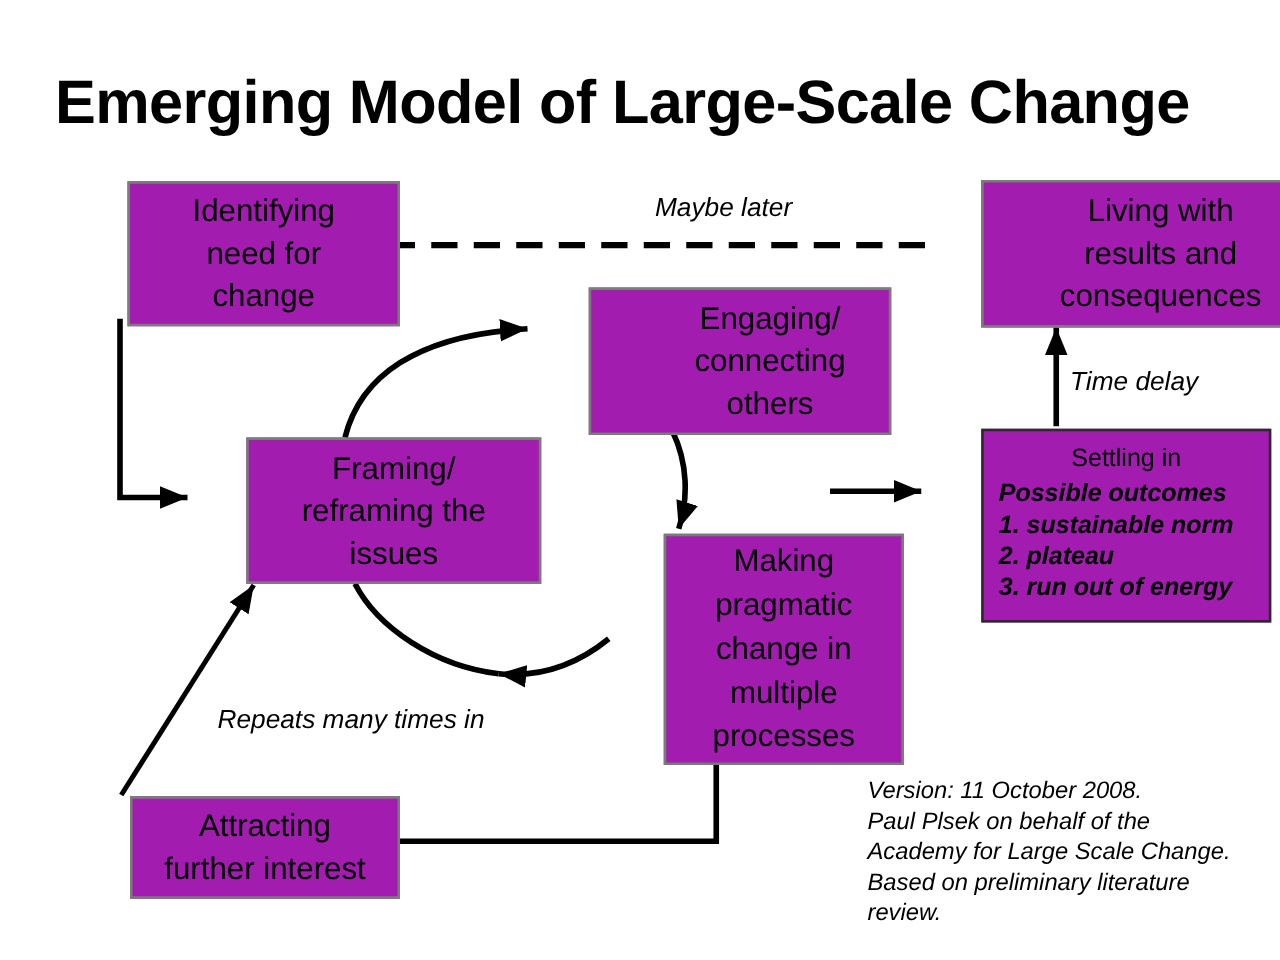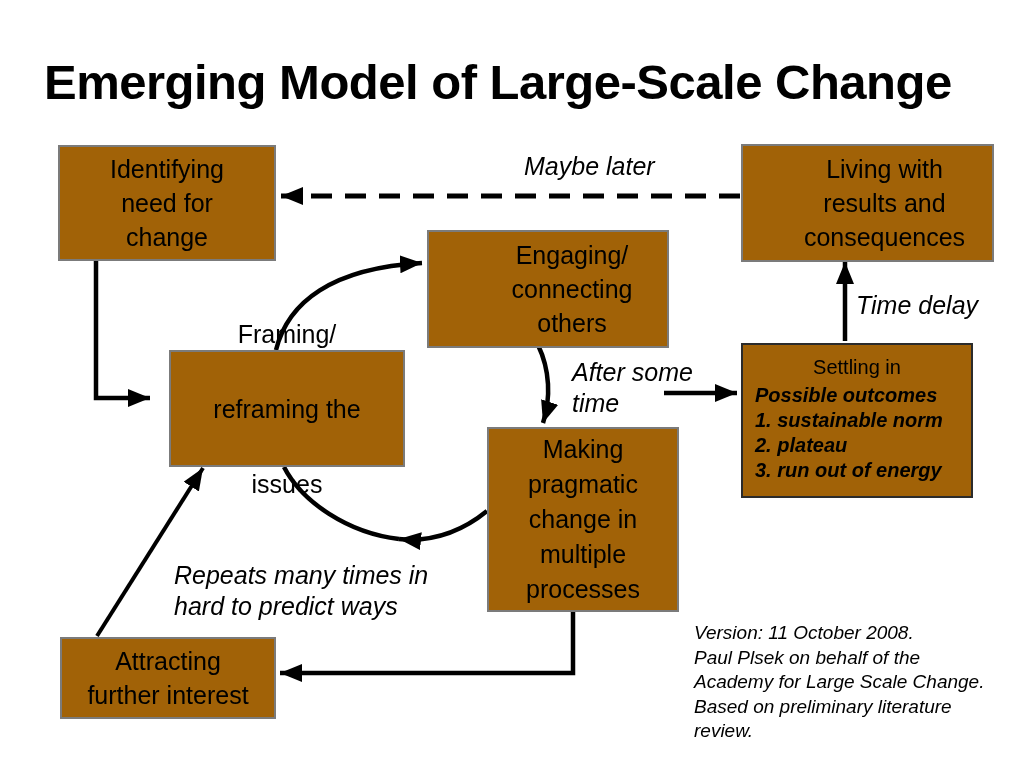--- a/index.html
+++ b/index.html
@@ -6,44 +6,44 @@
   #slide{
     position:relative;width:1024px;height:768px;background:#fff;
     font-family:"Liberation Sans", sans-serif;color:#000;overflow:hidden;
   }
   #slide-title{
     position:absolute;left:44px;top:54px;
     font-size:49px;font-weight:bold;letter-spacing:-0.5px;white-space:nowrap;
   }
   svg.arrows{position:absolute;left:0;top:0;z-index:1;}
   .box{
-    position:absolute;z-index:2;background:#a16207;
+    position:absolute;z-index:2;background:#a21caf;
     border:2px solid #7b7b7b;
     display:flex;flex-direction:column;justify-content:center;align-items:center;
-    font-size:25px;line-height:34px;text-align:center;
+    font-size:25px;line-height:34px;text-align:center;margin-left:44px;
   }
   .box .ln{white-space:nowrap;}
   #box-identifying{left:58px;top:145px;width:214px;height:112px;}
   #box-living{left:741px;top:144px;width:215px;height:114px;padding-left:34px;}
   #box-engaging{left:427px;top:230px;width:190px;height:114px;padding-left:48px;}
-  #box-framing{left:169px;top:350px;width:232px;height:113px;gap:41px;}
+  #box-framing{left:153px;top:350px;width:232px;height:113px;}
   #box-making{left:487px;top:427px;width:188px;height:181px;line-height:35px;}
   #box-attracting{left:60px;top:637px;width:212px;height:78px;}
   #box-settling{
     left:741px;top:343px;width:232px;height:155px;
     border-color:#2b2b2b;justify-content:flex-start;align-items:stretch;
     padding-top:6px;box-sizing:border-box;
   }
   #box-settling .heading{font-size:20px;line-height:32px;text-align:center;}
   #box-settling .item{
     font-size:20px;line-height:25px;font-style:italic;text-align:left;padding-left:12px;
     white-space:nowrap;
     font-weight:bold;
   }
-  .note{position:absolute;z-index:2;font-style:italic;font-size:25px;line-height:31px;white-space:nowrap;}
+  .note{position:absolute;z-index:2;font-style:italic;font-size:21px;line-height:31px;white-space:nowrap;}
   #note-maybe-later{left:524px;top:151px;}
   #note-time-delay{left:856px;top:290px;}
   #note-after-some-time{left:572px;top:357px;}
   #note-repeats{left:174px;top:560px;}
   #note-version{left:694px;top:621px;font-size:19px;line-height:24.5px;}
 </style>
 </head>
 <body>
 
 <div id="slide">
@@ -119,28 +119,23 @@
 
   <div class="box" id="box-attracting">
     <div class="ln">Attracting</div>
     <div class="ln">further interest</div>
   </div>
 
   <div class="note" id="note-maybe-later">Maybe later</div>
 
   <div class="note" id="note-time-delay">Time delay</div>
 
-  <div class="note" id="note-after-some-time">
-    <div>After some</div>
-    <div>time</div>
-  </div>
 
   <div class="note" id="note-repeats">
     <div>Repeats many times in</div>
-    <div>hard to predict ways</div>
   </div>
 
   <div class="note" id="note-version">
     <div>Version: 11 October 2008.</div>
     <div>Paul Plsek on behalf of the</div>
     <div>Academy for Large Scale Change.</div>
     <div>Based on preliminary literature</div>
     <div>review.</div>
   </div>
 

